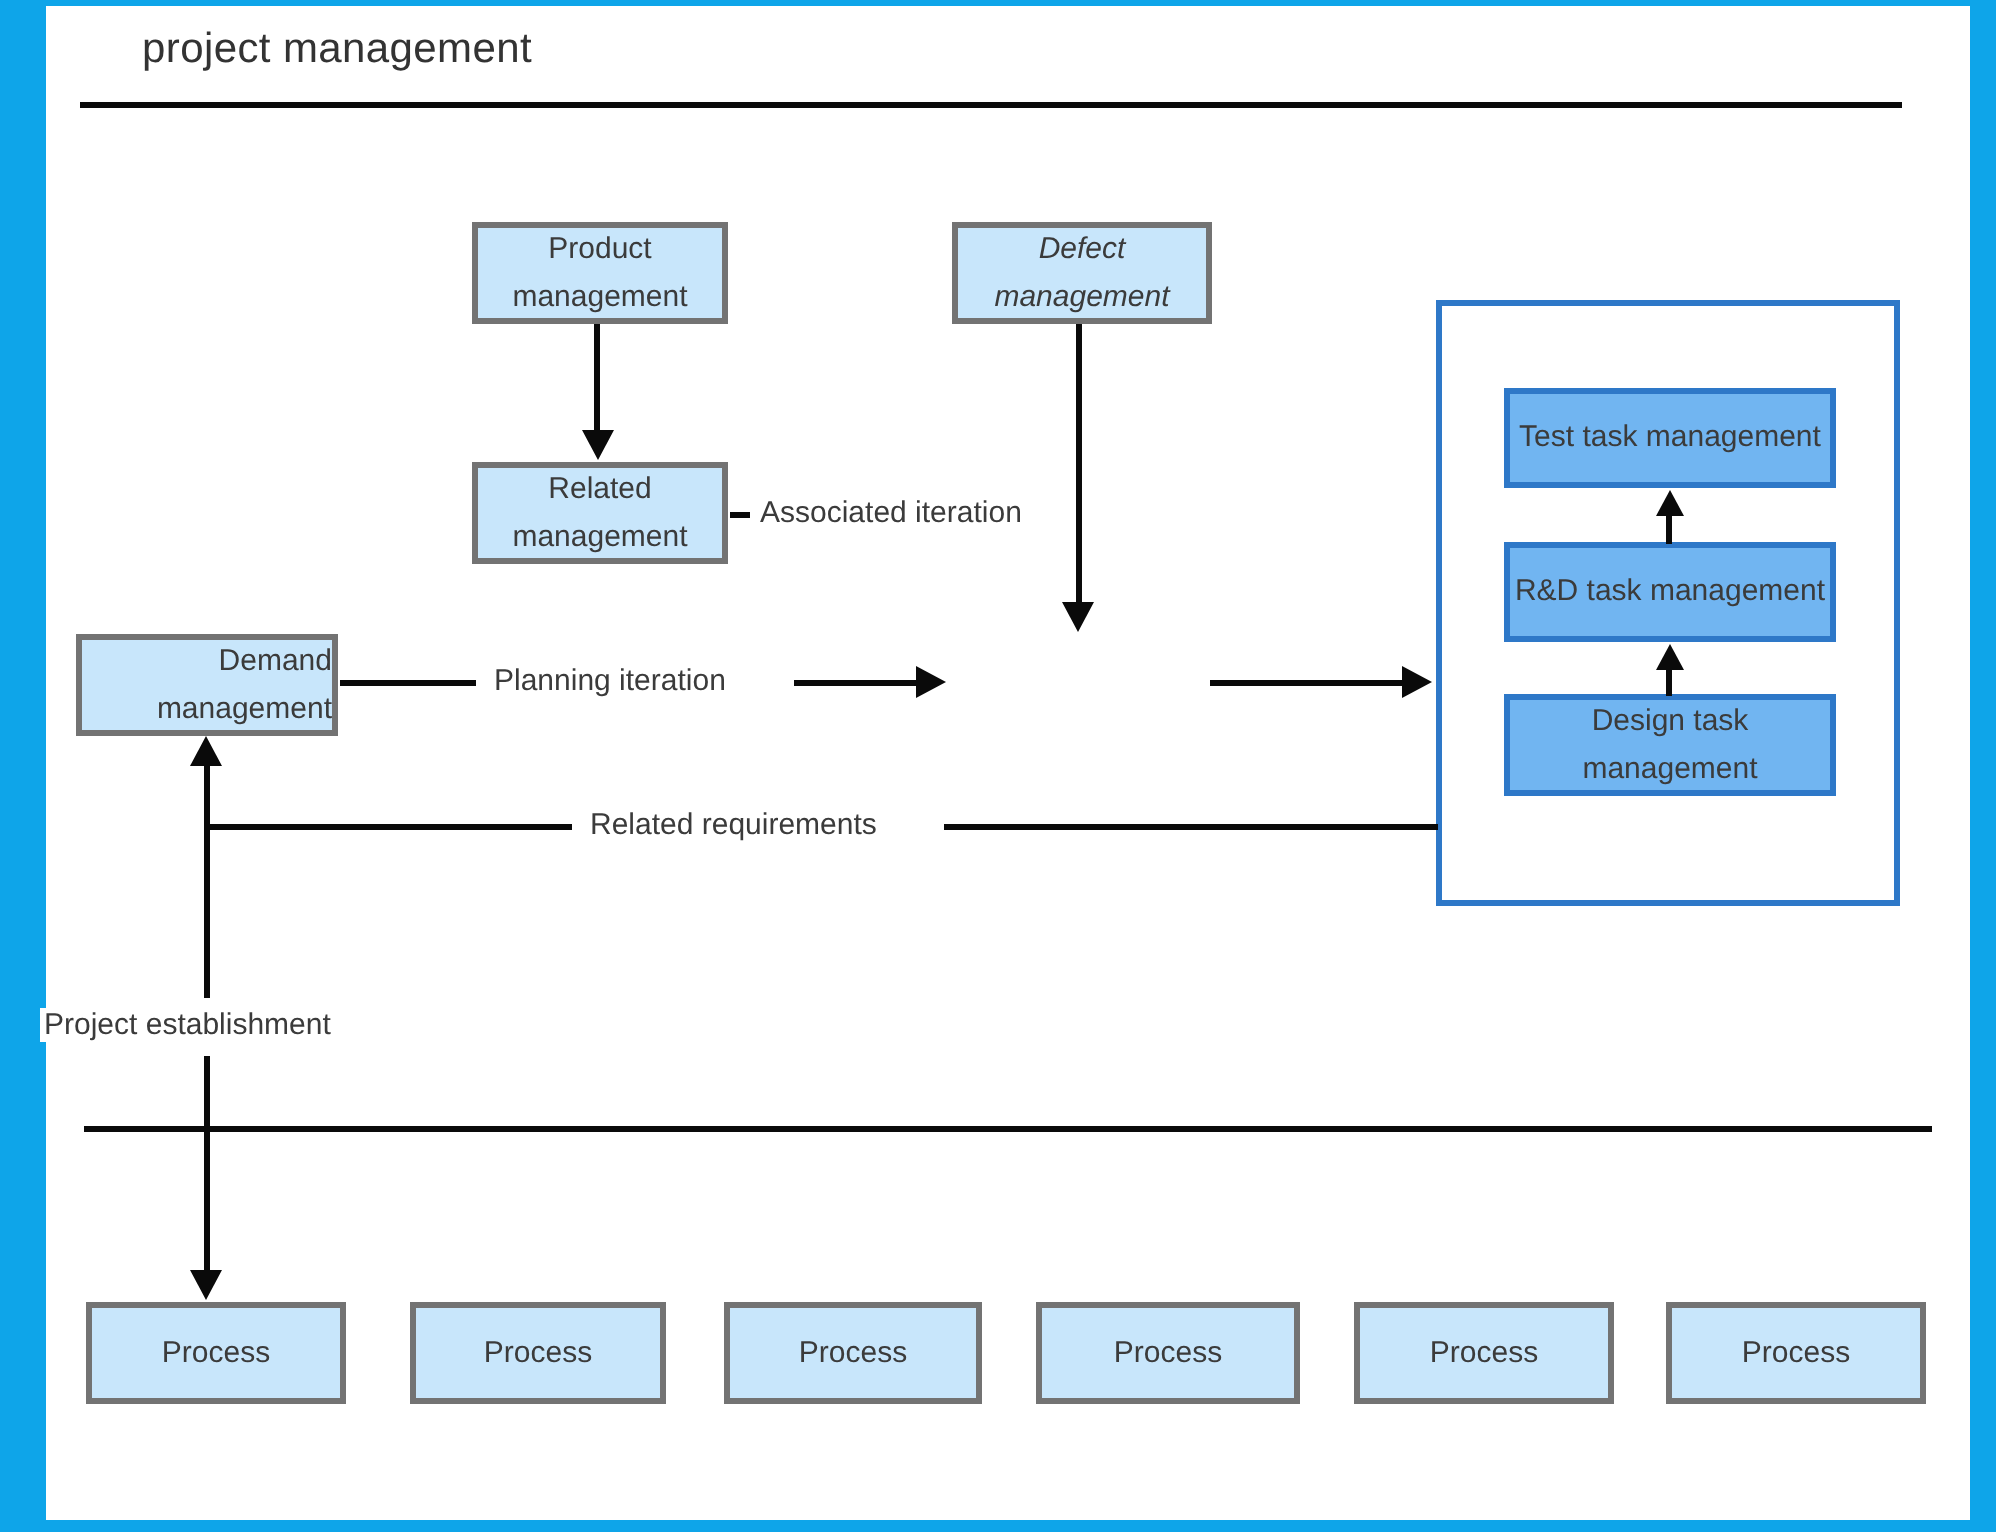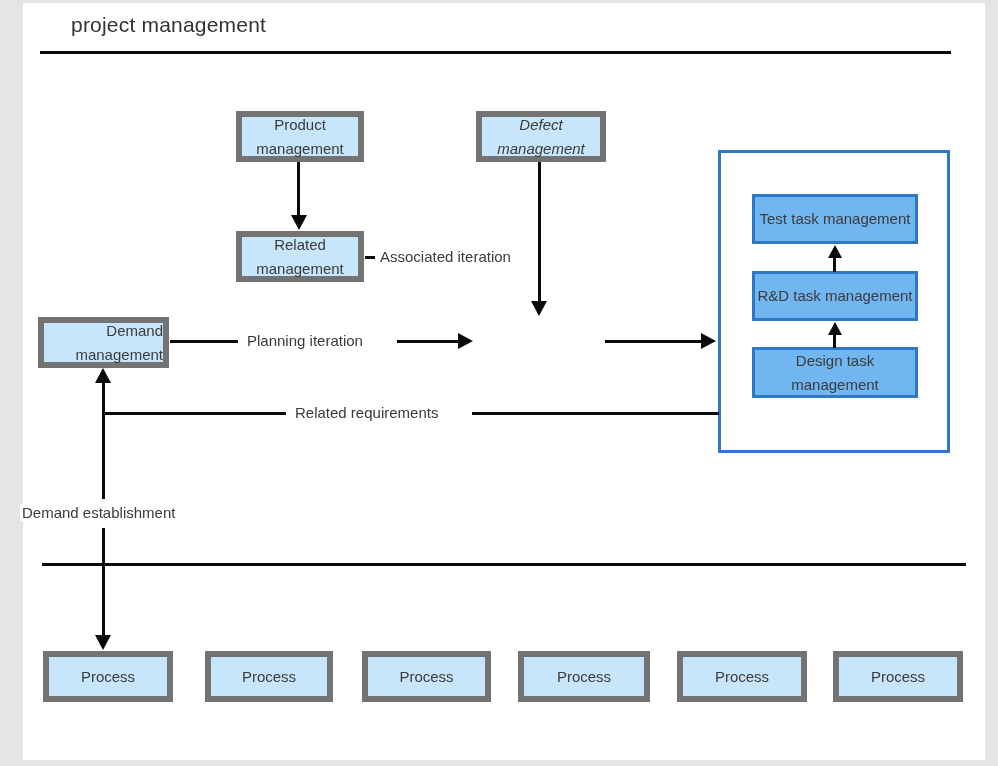--- a/index.html
+++ b/index.html
@@ -1,38 +1,38 @@
 <!DOCTYPE html>
 <html><head>
 <meta charset="utf-8">
 <style>
   html,body { margin:0; padding:0; background:#000; }
   #frame {
-    position:relative; width:998px; height:766px; background:#e5e5e5;
+    position:relative; width:998px; height:766px; background:#0ea5e9;
     font-family:"Liberation Sans","DejaVu Sans",sans-serif;
     overflow:hidden;
   }
   #canvas {
     position:absolute; left:23px; top:3px; width:962px; height:757px;
     background:#ffffff;
   }
   .title {
     position:absolute; left:71px; top:13px;
     font-size:21px; color:#333333; letter-spacing:0.2px;
   }
   .rule { position:absolute; background:#0a0a0a; height:3px; }
   .line { position:absolute; background:#0a0a0a; }
   .h { height:3px; } .v { width:3px; }
 
   .node {
     position:absolute; box-sizing:border-box;
     display:flex; align-items:center; justify-content:center; text-align:center;
     font-size:15px; line-height:24px; color:#3b3b3b;
   }
-  .light { background:#c8e6fb; border:6px solid #737373; }
+  .light { background:#c8e6fb; border:3px solid #737373; }
   .dark  { background:#71b5f1; border:3px solid #2e78c8; }
   .container-box {
     position:absolute; box-sizing:border-box;
     background:#ffffff; border:3px solid #2e78c8;
   }
   .edge-label {
     position:absolute; background:#ffffff; color:#3b3b3b;
     font-size:15px; white-space:nowrap; padding:0 4px;
   }
   
@@ -73,21 +73,21 @@
   <div class="line h" style="left:170px; top:340px; width:68px;"></div>
   <div class="edge-label" style="left:243px; top:332px;">Planning iteration</div>
   <div class="line h" style="left:397px; top:340px; width:62px;"></div>
   <div class="ah ah-right" style="left:458px; top:333px;"></div>
 
   <div class="line h" style="left:605px; top:340px; width:97px;"></div>
   <div class="ah ah-right" style="left:701px; top:333px;"></div>
 
   <div class="ah ah-up" style="left:95px; top:368px;"></div>
   <div class="line v" style="left:102px; top:382px; height:117px;"></div>
-  <div class="edge-label" style="left:20px; top:504px; padding:0 2px;">Demand establishment</div>
+  <div class="edge-label" style="left:20px; top:504px; padding:0 2px;">Project establishment</div>
   <div class="line v" style="left:102px; top:528px; height:108px;"></div>
   <div class="ah ah-down" style="left:95px; top:635px;"></div>
 
   <div class="line h" style="left:104px; top:412px; width:182px;"></div>
   <div class="edge-label" style="left:291px; top:404px;">Related requirements</div>
   <div class="line h" style="left:472px; top:412px; width:247px;"></div>
 
   <div class="line v" style="left:833px; top:256px; height:16px;"></div>
   <div class="ah ah-up-sm" style="left:828px; top:245px;"></div>
   <div class="line v" style="left:833px; top:333px; height:15px;"></div>

